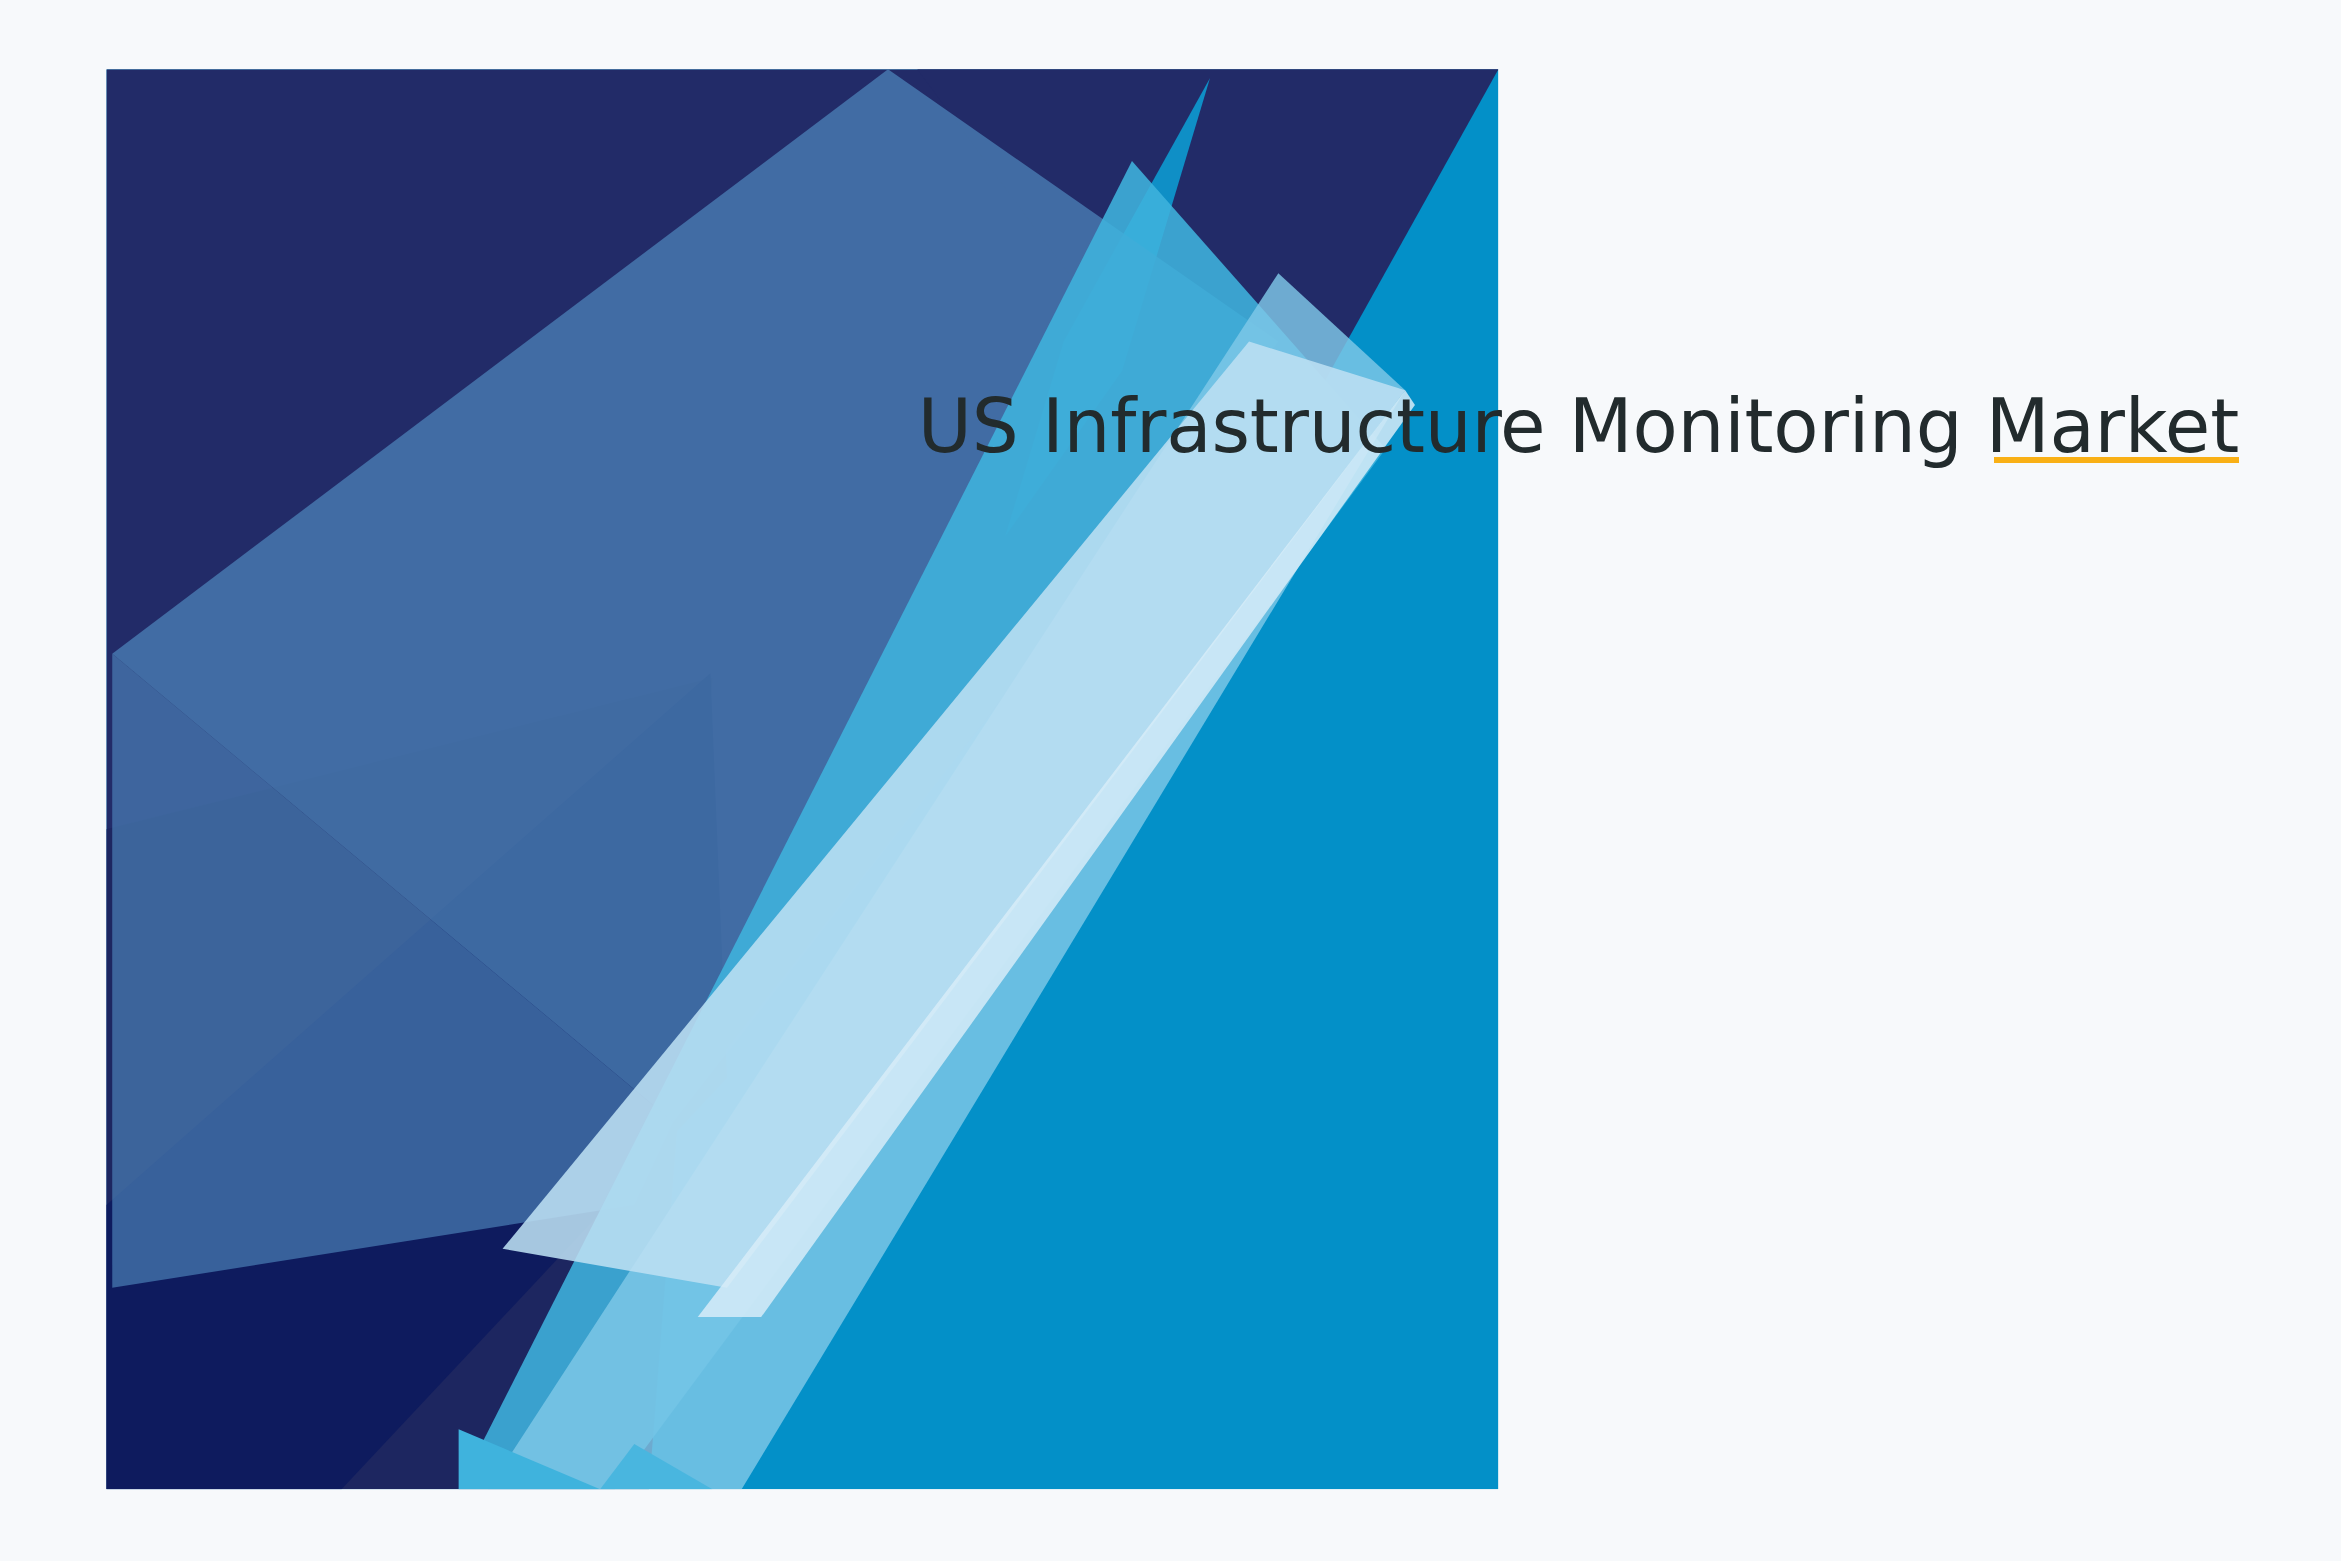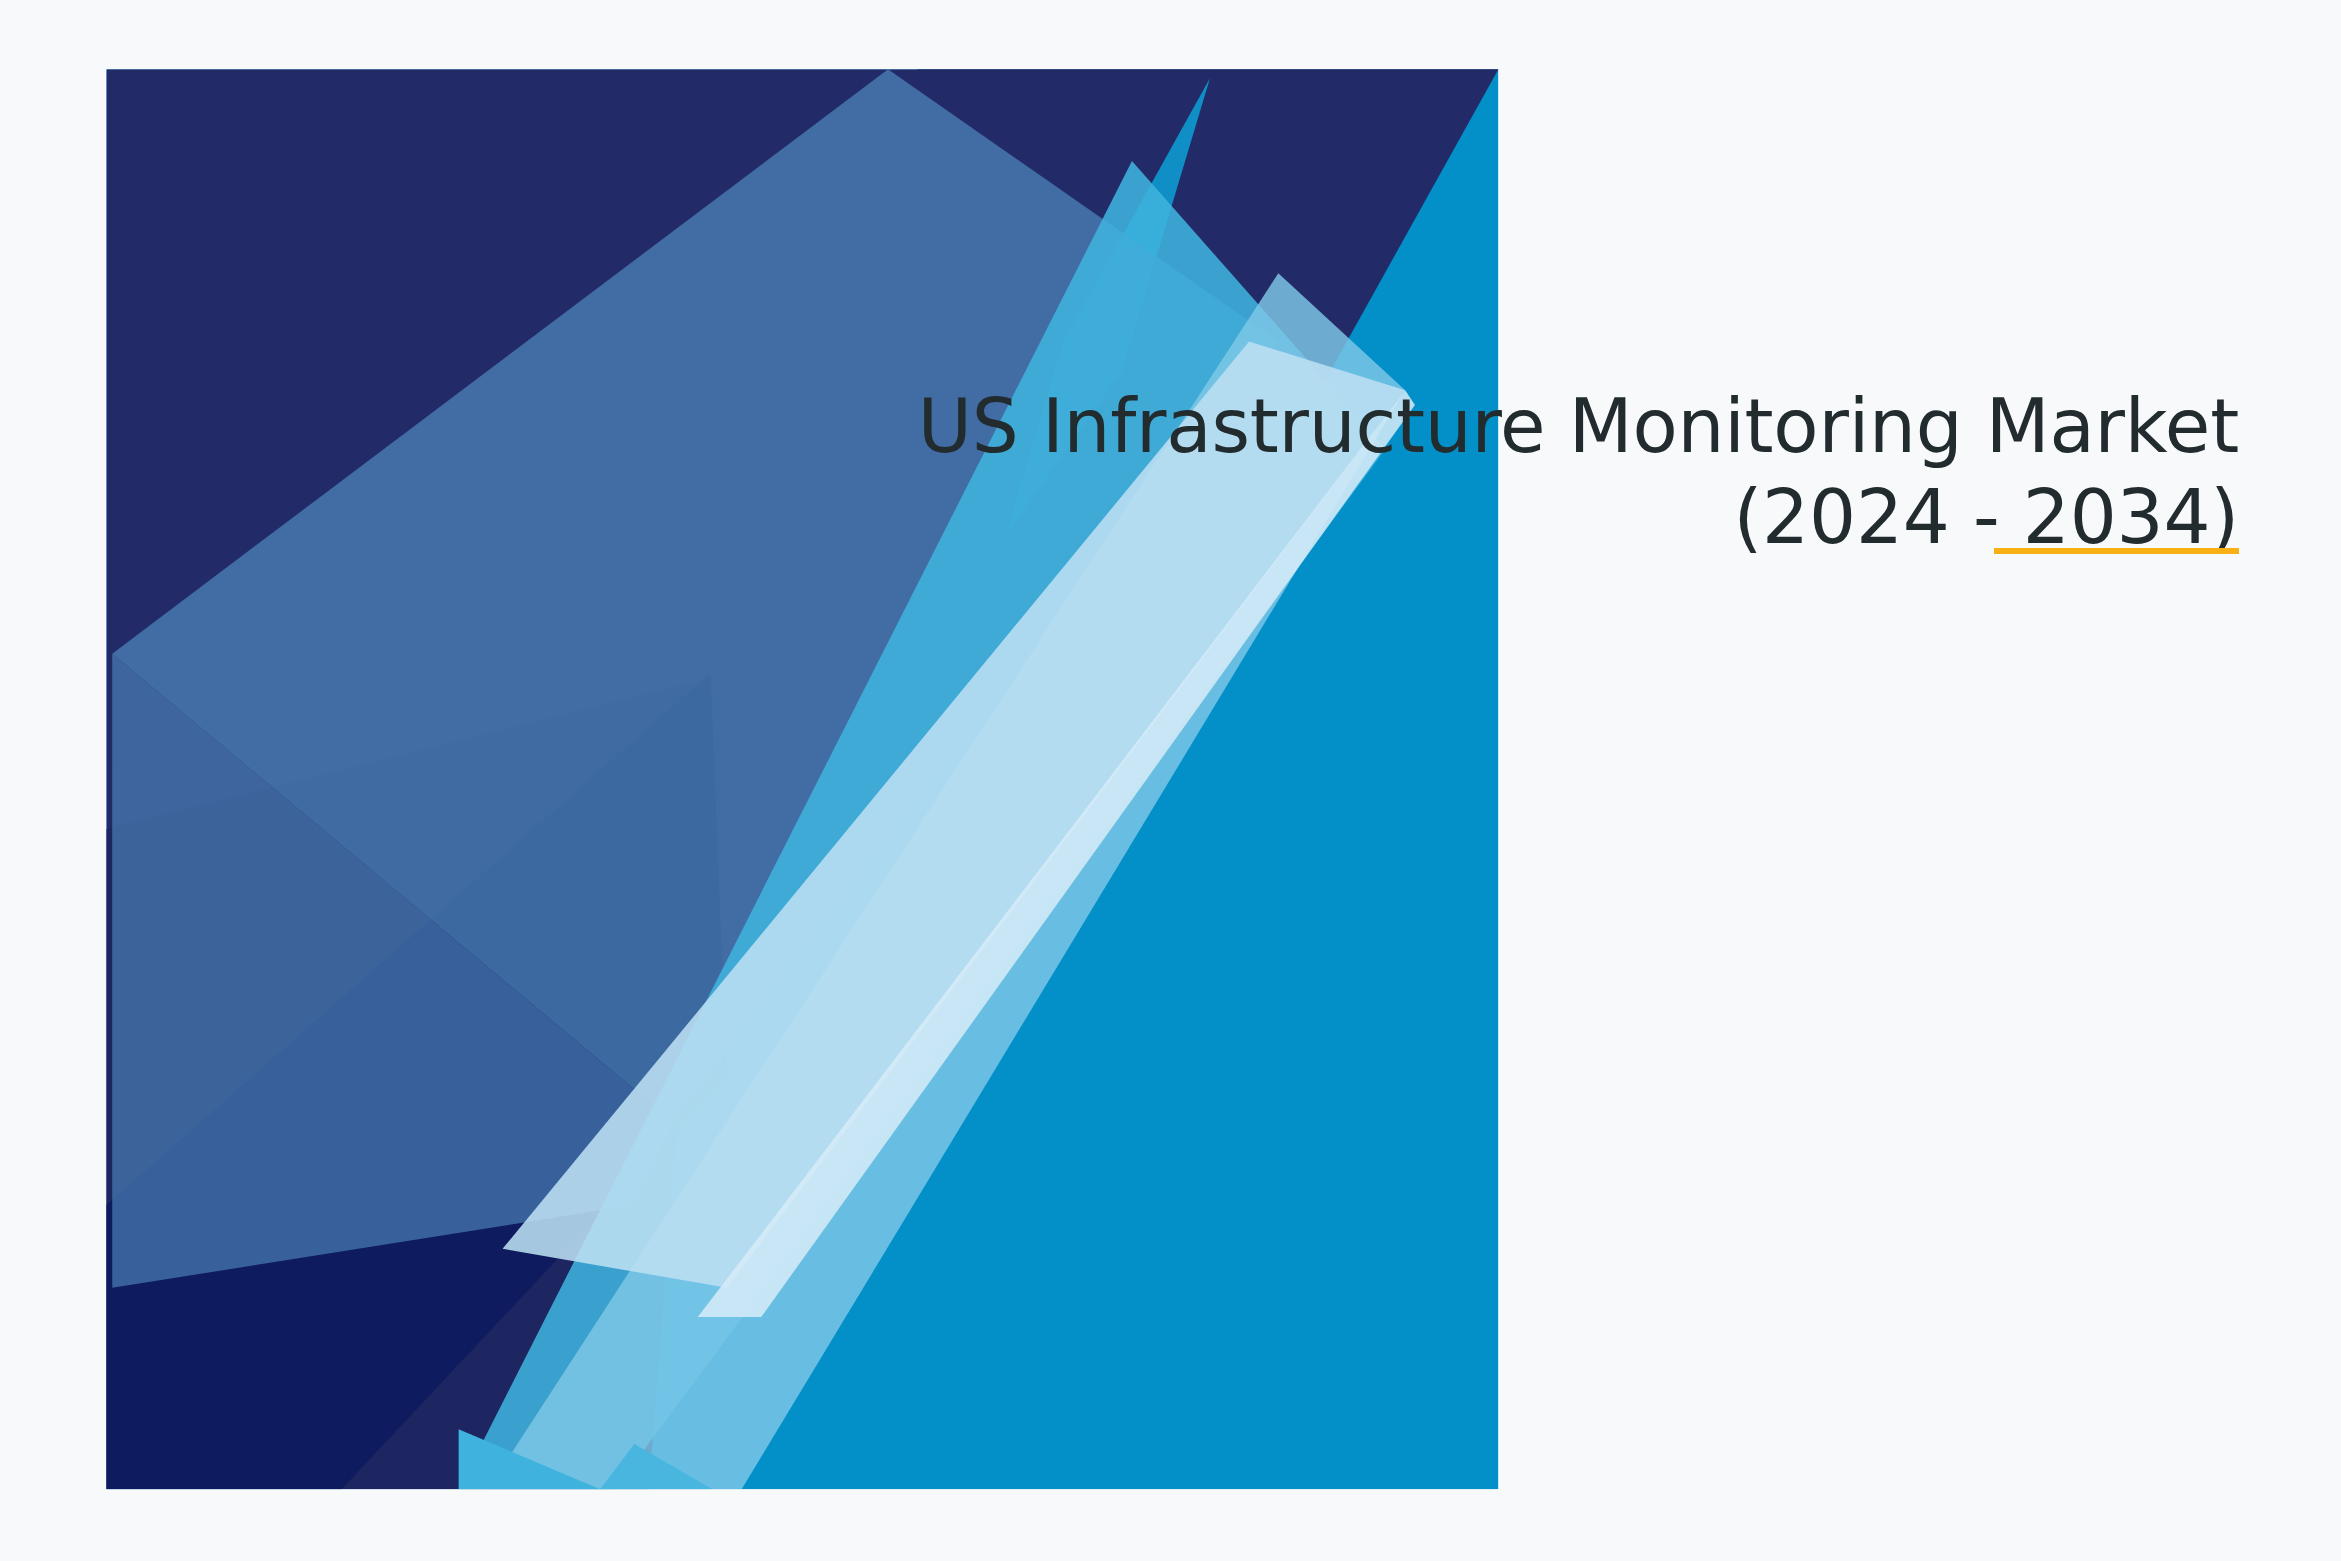--- a/index.html
+++ b/index.html
@@ -126,21 +126,20 @@
         <polygon points="1230,3053 1300,2960 1460,3053" fill="#49b6df"></polygon>
 
       </g>
     </svg>
   </div>
 
   <div id="text-block">
 
     <div id="title-wrap">
       <span class="title-line">US Infrastructure Monitoring Market</span>
-      <span class="title-line">(2024 - 2034)</span>
       <span id="title-underline"></span>
     </div>
 
 
   </div>
 
 </div>
 
 
 </body></html>

